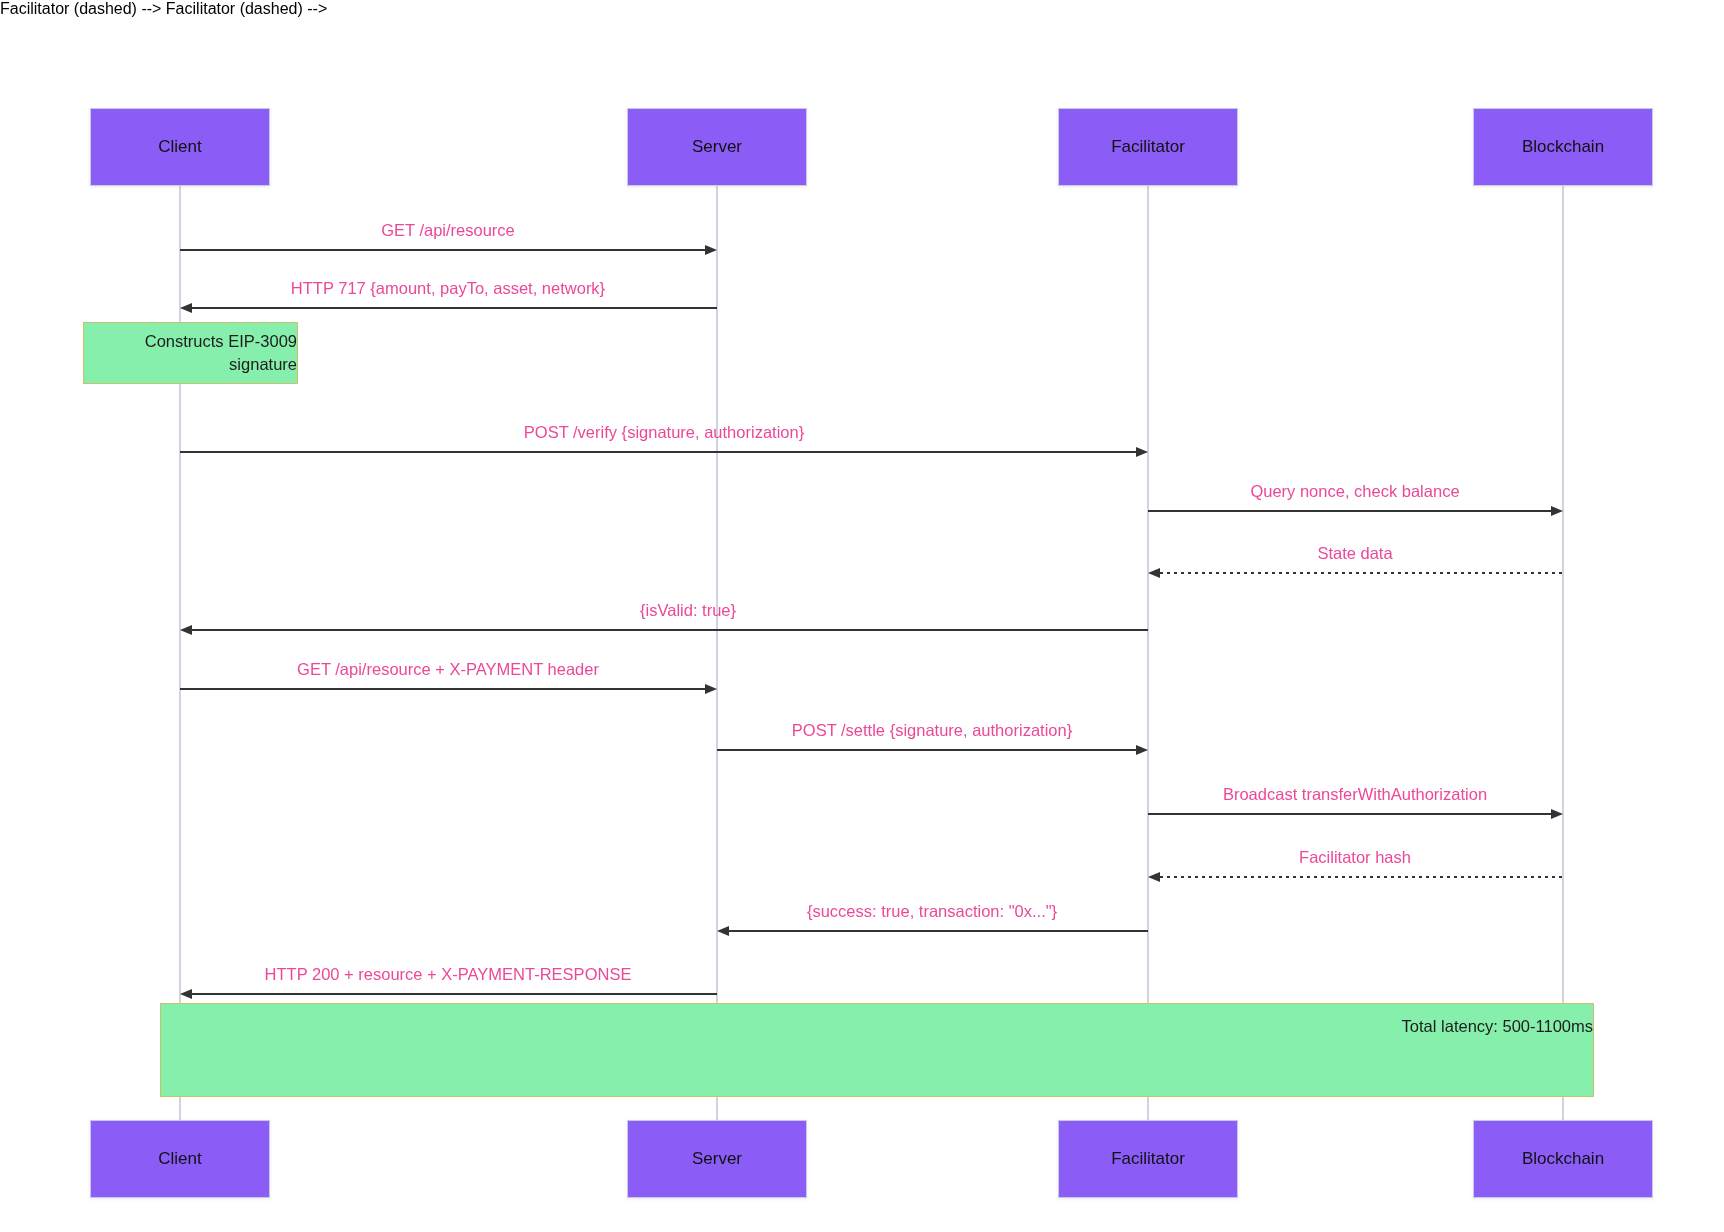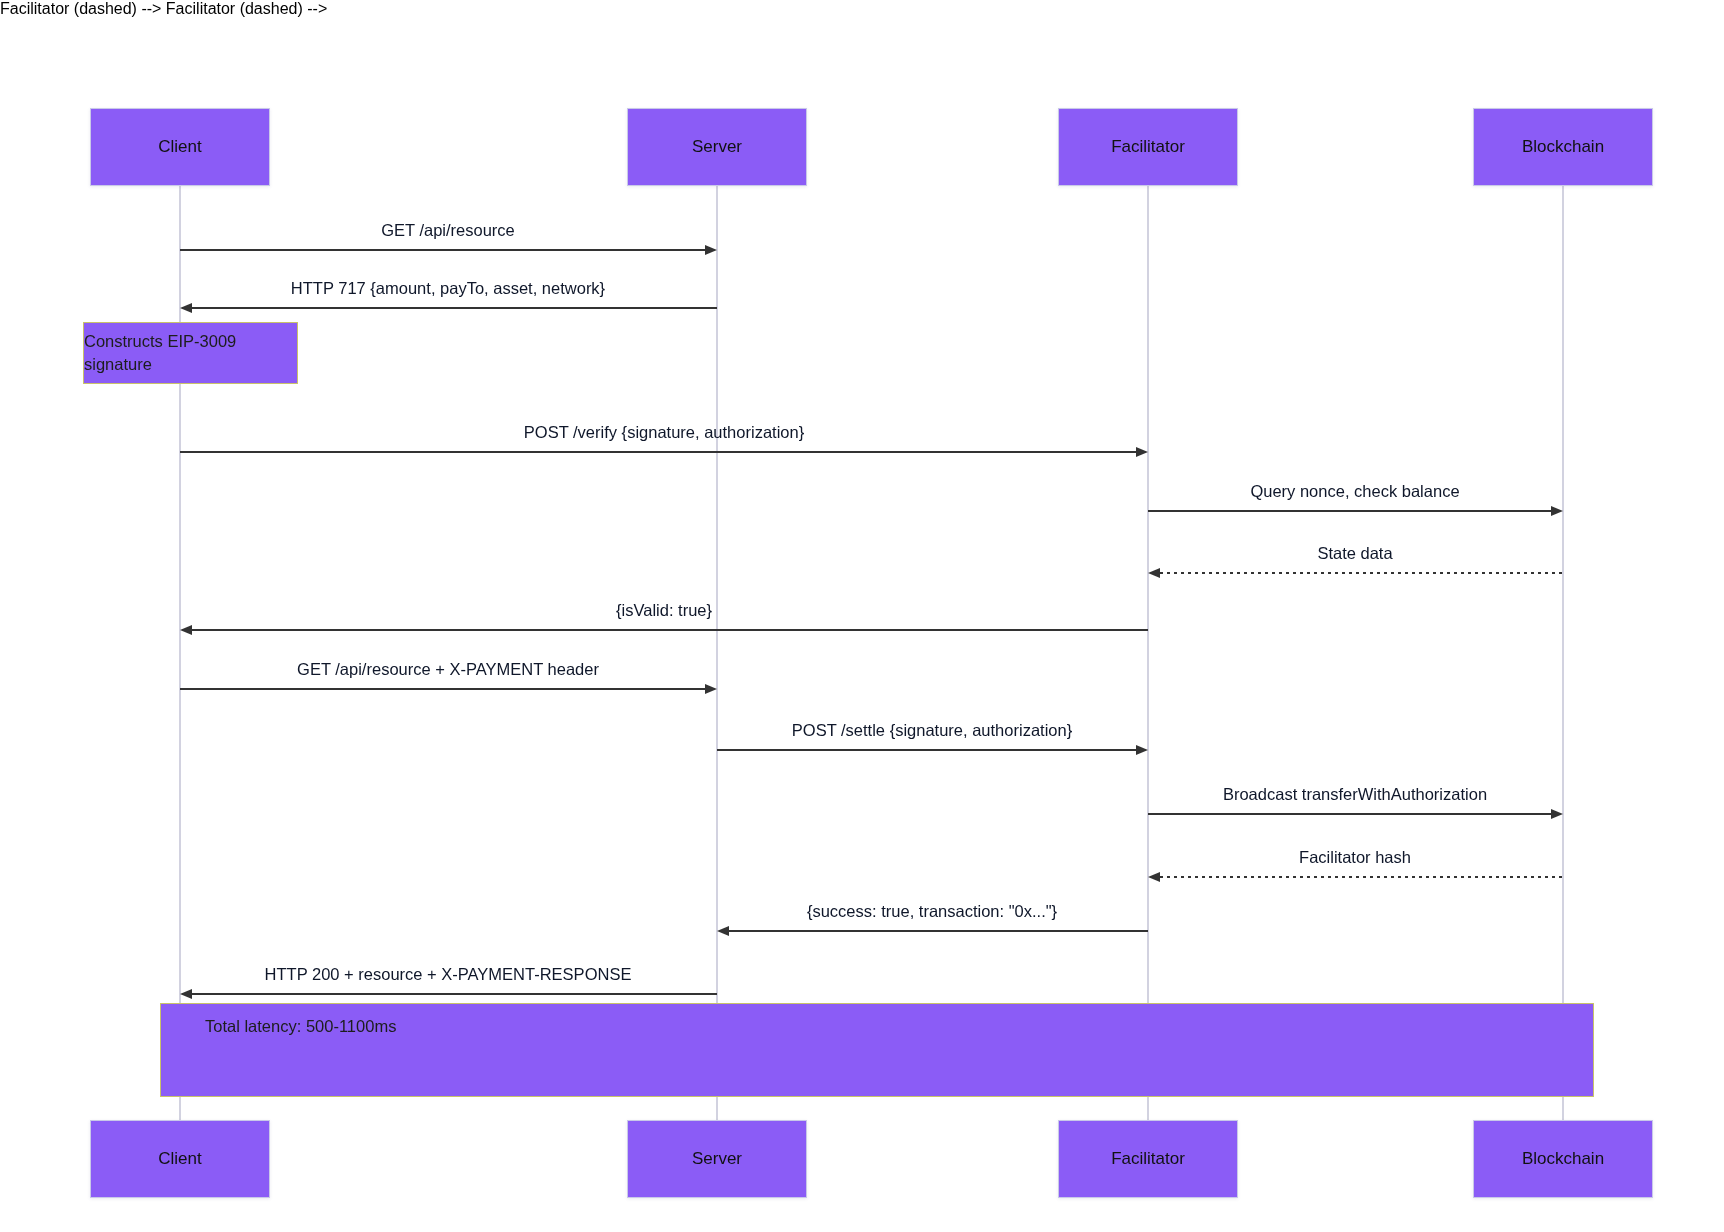--- a/index.html
+++ b/index.html
@@ -6,29 +6,29 @@
   .canvas{position:relative;width:1724px;height:1232px;background:#ffffff;
           font-family:"Liberation Sans",sans-serif;overflow:hidden;}
   .title{position:absolute;left:0;top:20px;width:100%;text-align:center;
          font-size:25px;font-weight:bold;color:#2C3D9B;}
   .lifeline{position:absolute;top:186px;height:934px;width:2px;background:#D2D2E0;}
   .actor{position:absolute;width:180px;height:78px;background:#8b5cf6;
          border:1px solid #C9C9E8;border-radius:0;box-sizing:border-box;
          display:flex;align-items:center;justify-content:center;
          font-size:17px;color:#111;box-shadow:0 1px 3px rgba(90,90,140,0.12);}
   .mlabel{position:absolute;transform:translateX(-50%);font-size:16.5px;
-          color:#0f172a;white-space:nowrap;}
+          color:#ec4899;white-space:nowrap;}
   .mline{position:absolute;height:2px;background:#333333;}
   .mline.dashed{background:repeating-linear-gradient(90deg,#333333 0 3px,transparent 3px 7px);}
   .ah-r{position:absolute;width:0;height:0;border-top:5px solid transparent;
         border-bottom:5px solid transparent;border-left:12px solid #333333;}
   .ah-l{position:absolute;width:0;height:0;border-top:5px solid transparent;
         border-bottom:5px solid transparent;border-right:12px solid #333333;}
-  .note{position:absolute;background:#8b5cf6;border:1px solid #C9C26A;
-        box-sizing:border-box;text-align:left;color:#1d1d1d;}
+  .note{position:absolute;background:#86efac;border:1px solid #C9C26A;
+        box-sizing:border-box;text-align:right;color:#1d1d1d;}
   .note .nline{font-size:16.5px;line-height:23px;}
   .note.big .nline{line-height:25px;padding-left:44px;}
 </style>
 </head>
 <body>
 
 <div class="canvas">
 
 
   
@@ -76,21 +76,21 @@
   <div class="mlabel" style="left:1355px;top:482px;">Query nonce, check balance</div>
   <div class="mline" style="left:1148px;top:510px;width:404px;"></div>
   <div class="ah-r" style="left:1551px;top:506px;"></div>
 
    Facilitator (dashed) --&gt;
   <div class="mlabel" style="left:1355px;top:544px;text-align:center;">State data</div>
   <div class="mline dashed" style="left:1160px;top:572px;width:403px;"></div>
   <div class="ah-l" style="left:1148px;top:568px;"></div>
 
   
-  <div class="mlabel" style="left:664px;top:601px;">{isValid: true}</div>
+  <div class="mlabel" style="left:688px;top:601px;">{isValid: true}</div>
   <div class="mline" style="left:192px;top:629px;width:956px;"></div>
   <div class="ah-l" style="left:180px;top:625px;"></div>
 
   
   <div class="mlabel" style="left:448px;top:660px;">GET /api/resource + X-PAYMENT header</div>
   <div class="mline" style="left:180px;top:688px;width:526px;"></div>
   <div class="ah-r" style="left:705px;top:684px;"></div>
 
   
   <div class="mlabel" style="left:932px;top:721px;">POST /settle {signature, authorization}</div>

